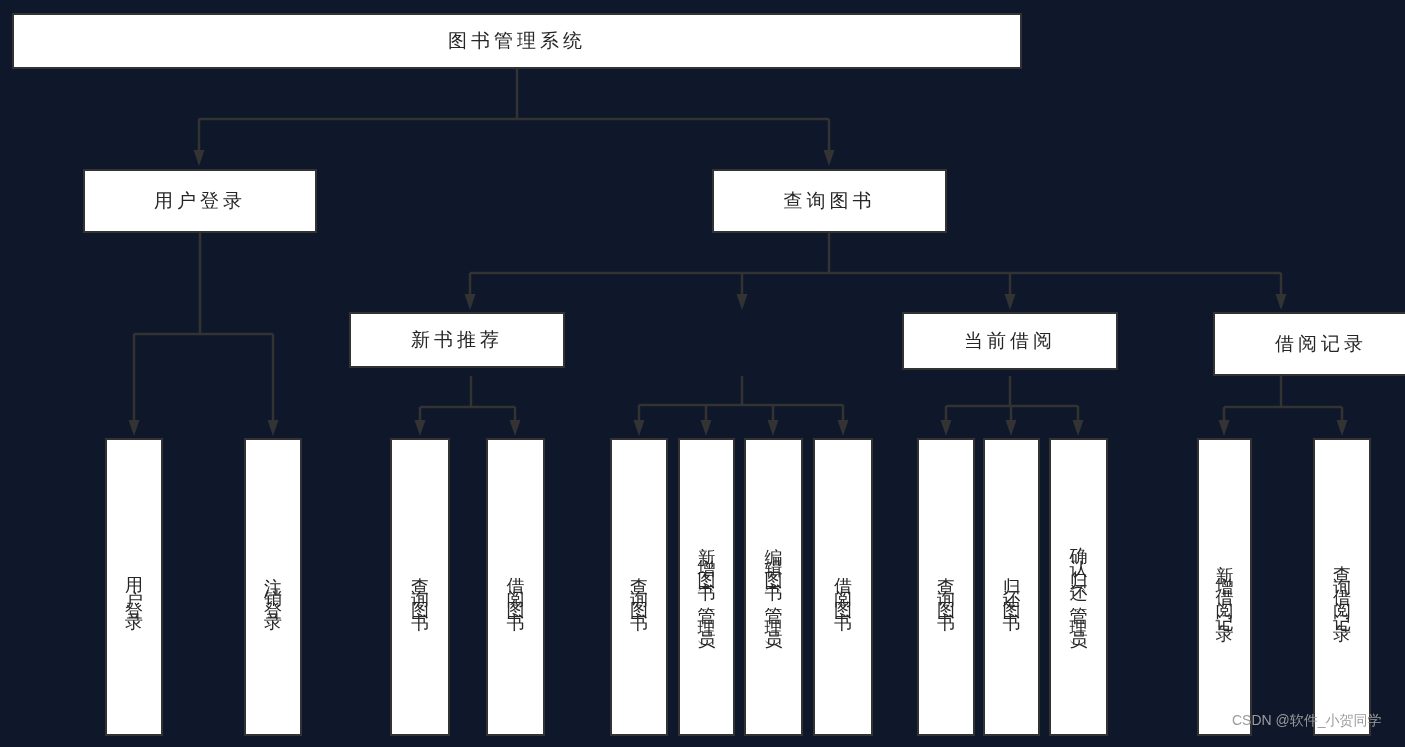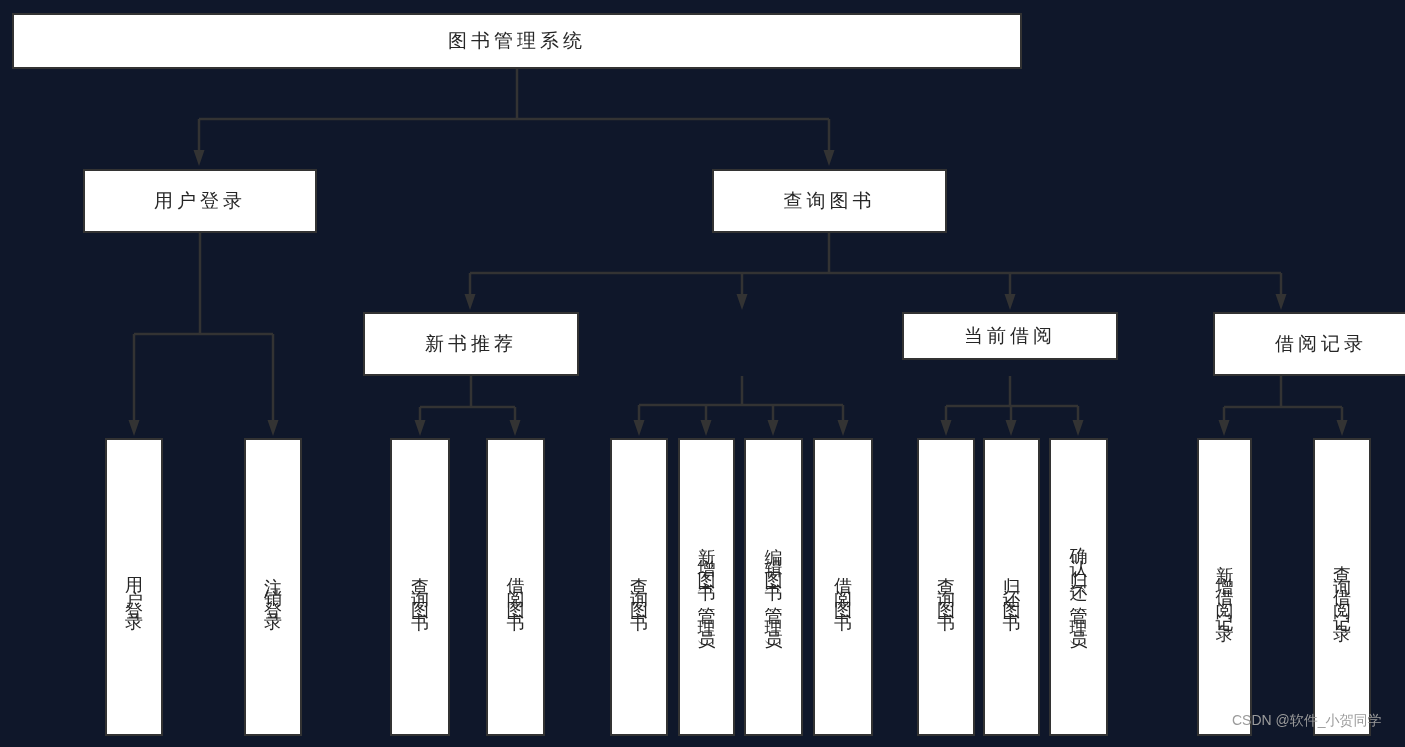--- a/index.html
+++ b/index.html
@@ -92,24 +92,24 @@
     <span class="h-label">图书管理系统</span>
   </div>
 
   <div class="node" style="left:83px; top:169px; width:234px; height:64px;">
     <span class="h-label">用户登录</span>
   </div>
   <div class="node" style="left:712px; top:169px; width:235px; height:64px;">
     <span class="h-label">查询图书</span>
   </div>
 
-  <div class="node" style="left:363px; top:312px; width:216px; height:64px;">
+  <div class="node" style="left:349px; top:312px; width:216px; height:56px;">
     <span class="h-label">新书推荐</span>
   </div>
-  <div class="node" style="left:902px; top:312px; width:216px; height:48px;">
+  <div class="node" style="left:902px; top:312px; width:216px; height:58px;">
     <span class="h-label">当前借阅</span>
   </div>
   <div class="node" style="left:1213px; top:312px; width:216px; height:64px;">
     <span class="h-label">借阅记录</span>
   </div>
 
   <div class="node" style="left:105px; top:438px; width:58px; height:298px;">
     <span class="v-label">用户登录</span>
   </div>
   <div class="node" style="left:244px; top:438px; width:58px; height:298px;">

